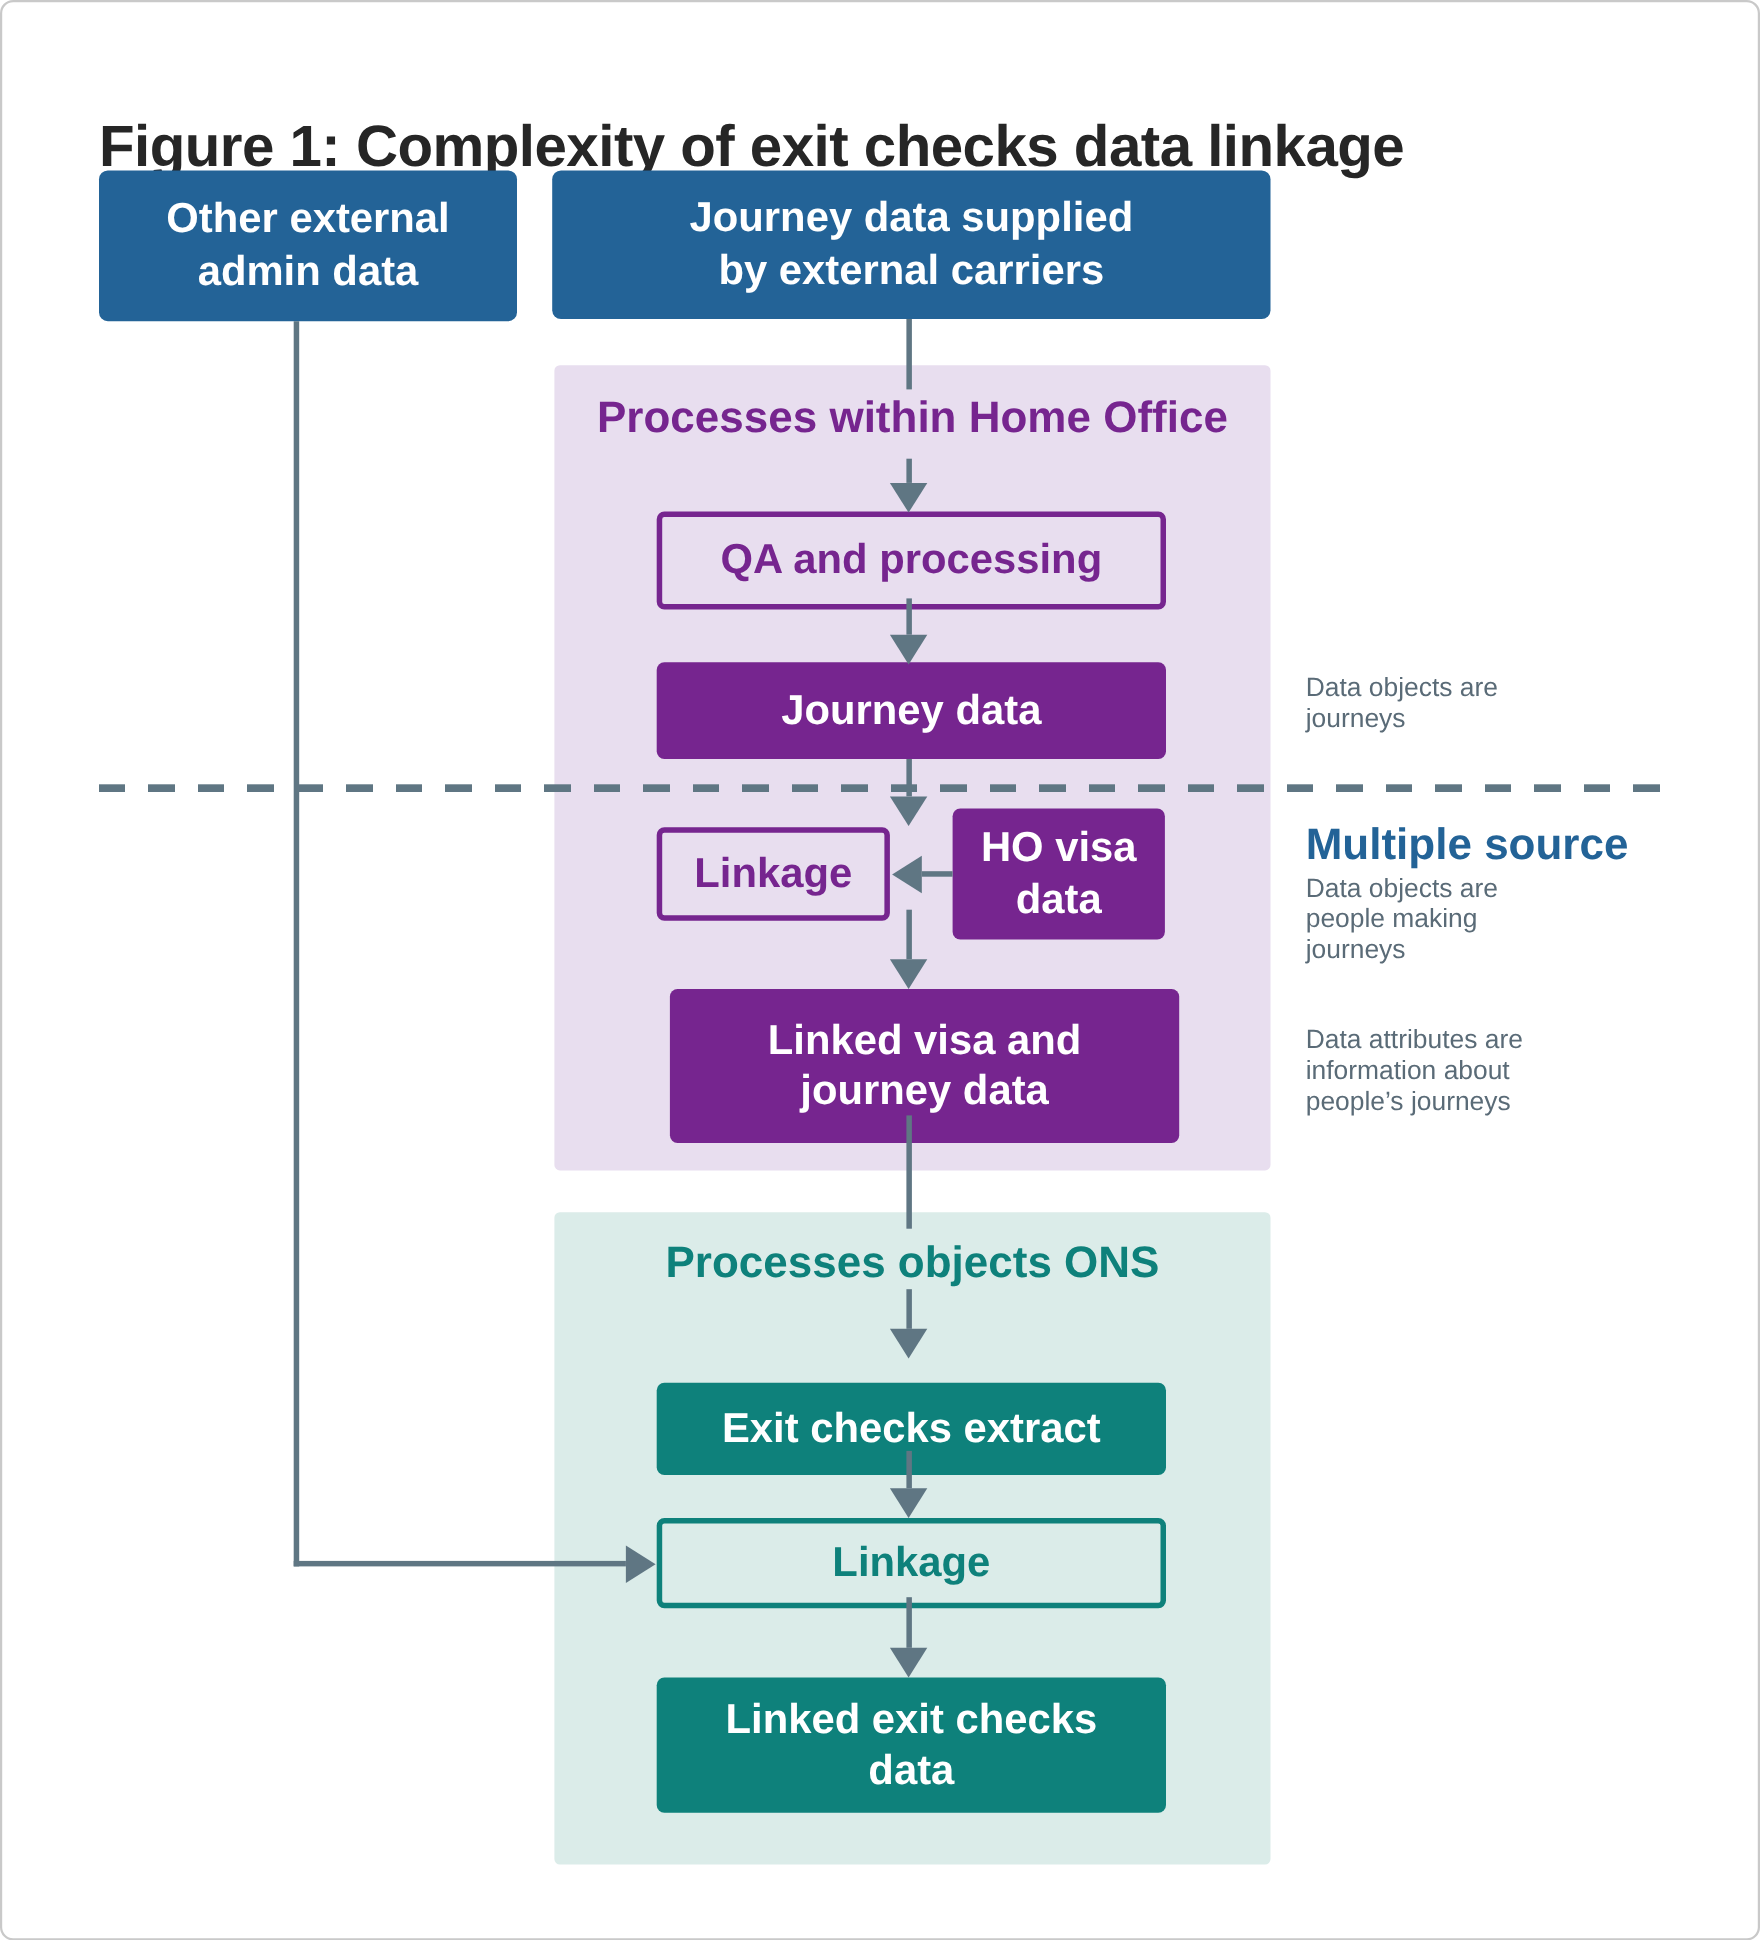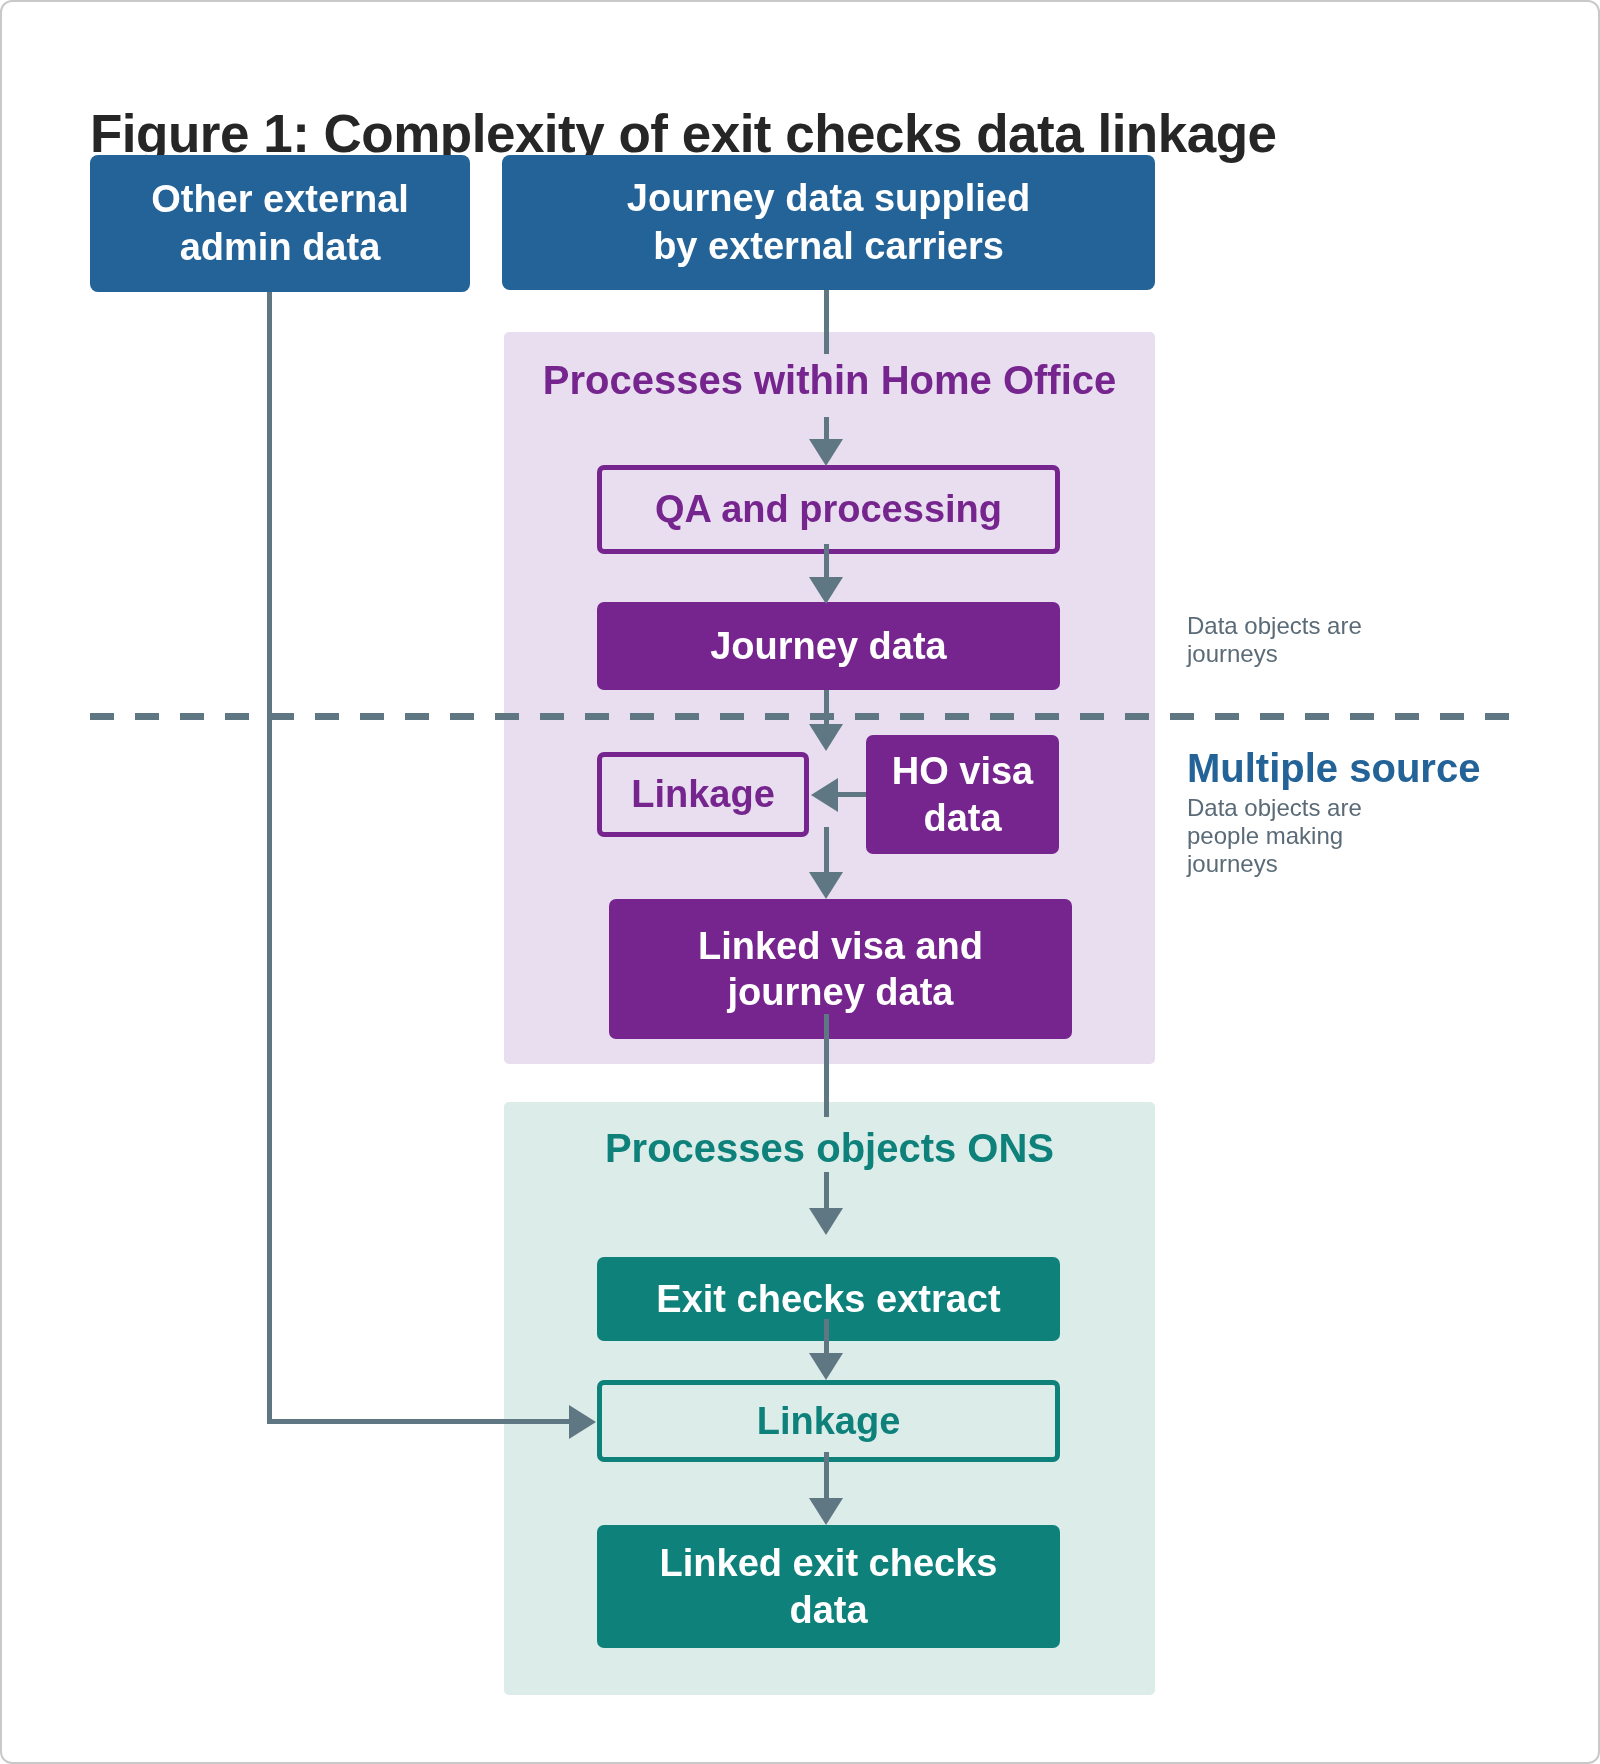--- a/index.html
+++ b/index.html
@@ -97,14 +97,17 @@
   <div class="abs vline" style="left:265px;top:290px;height:1132px;"></div>
   <div class="abs hline" style="left:265px;top:1417px;width:302px;"></div>
   <div class="abs head-right" style="left:567px;top:1403px;"></div>
 
   <div class="abs ann-b ml" style="left:1185px;top:610px;">Data objects are
 journeys</div>
   <div class="abs ann-h" style="left:1185px;top:744px;">Multiple source</div>
   <div class="abs ann-b ml" style="left:1185px;top:792px;">Data objects are
 people making
 journeys</div>
+  <div class="abs ann-b ml" style="left:1185px;top:930px;">Data attributes are
+information about
+people’s journeys</div>
 
 </div>
 
 </body></html>

